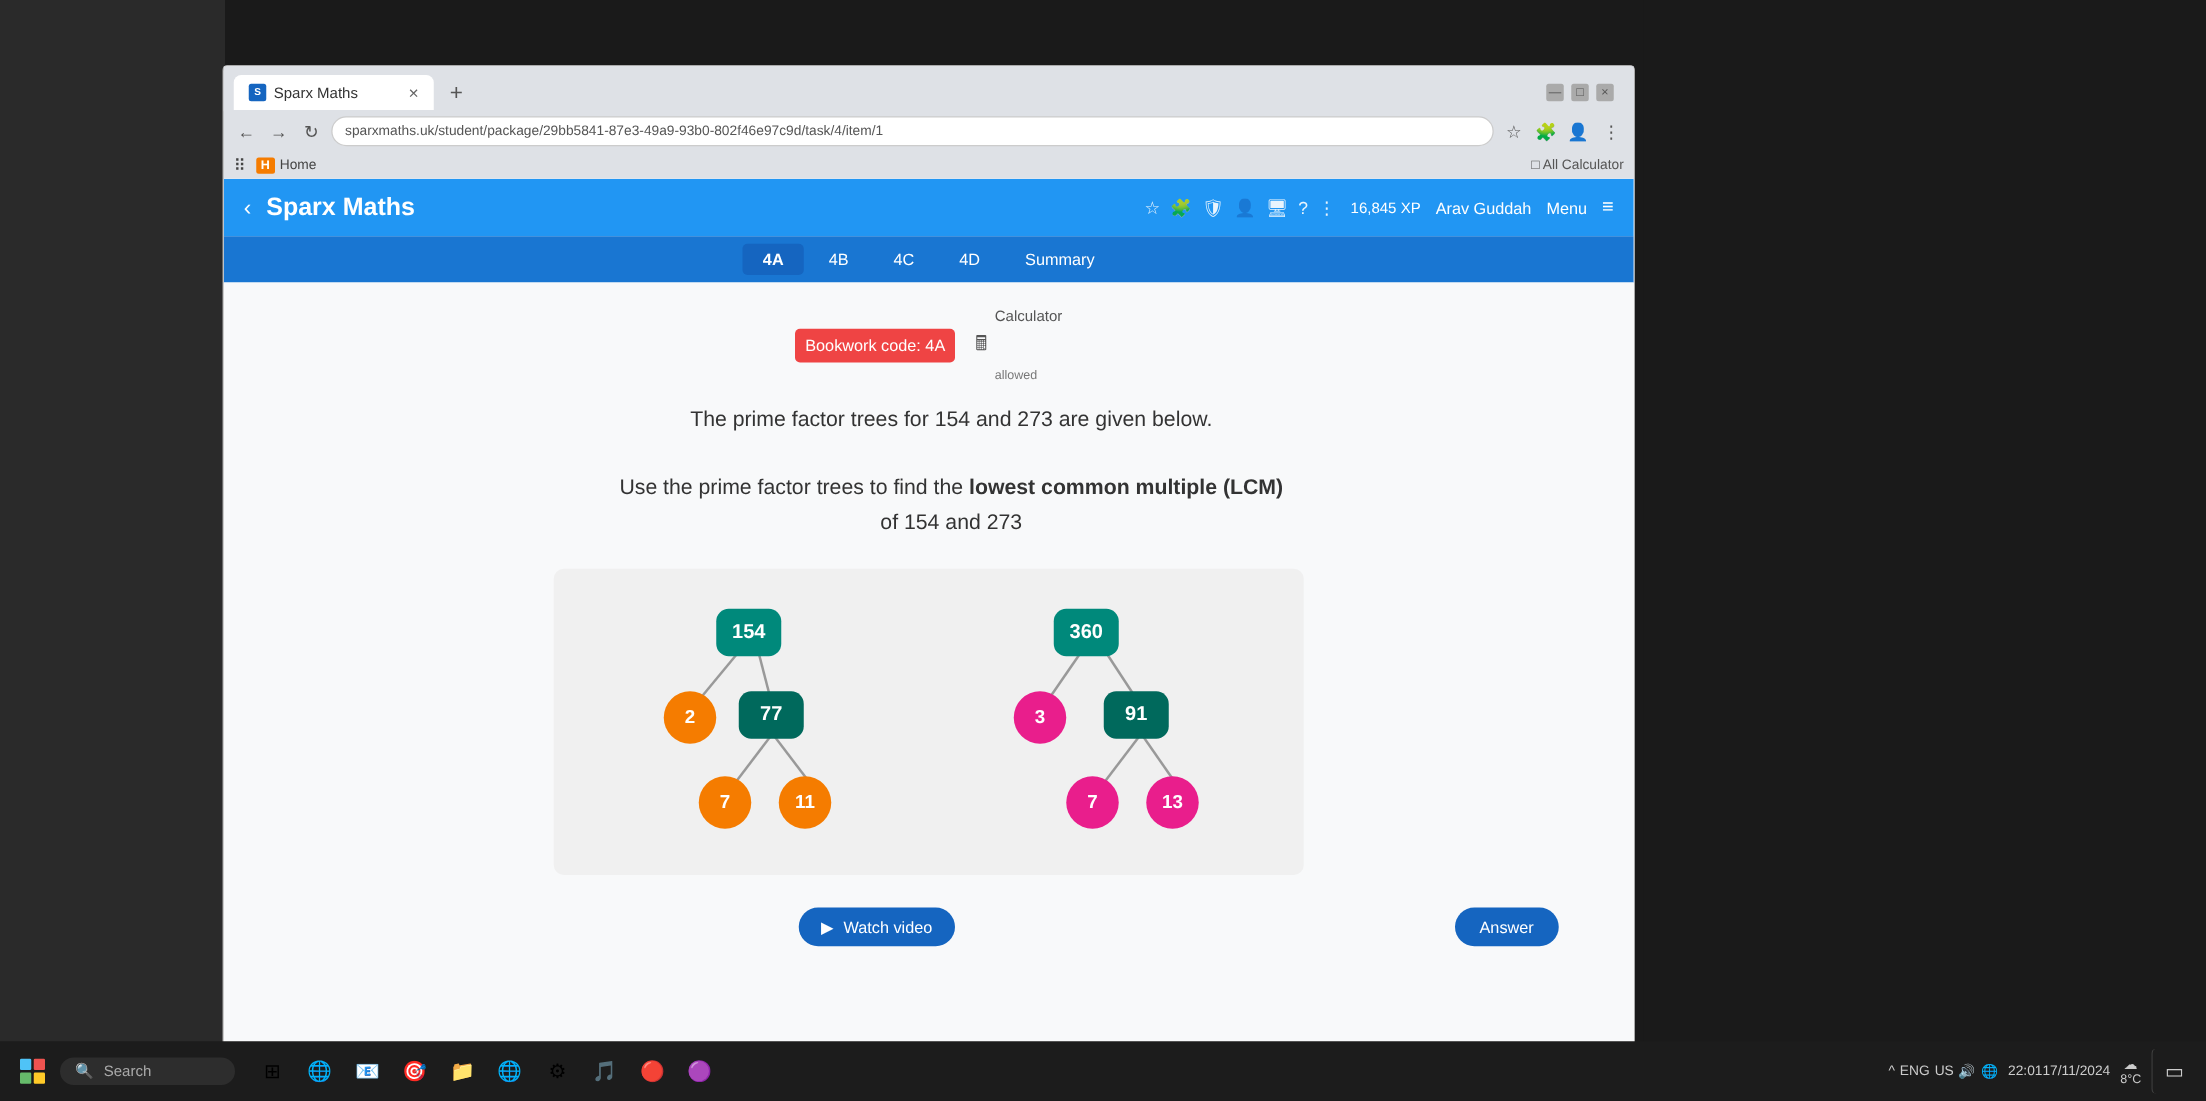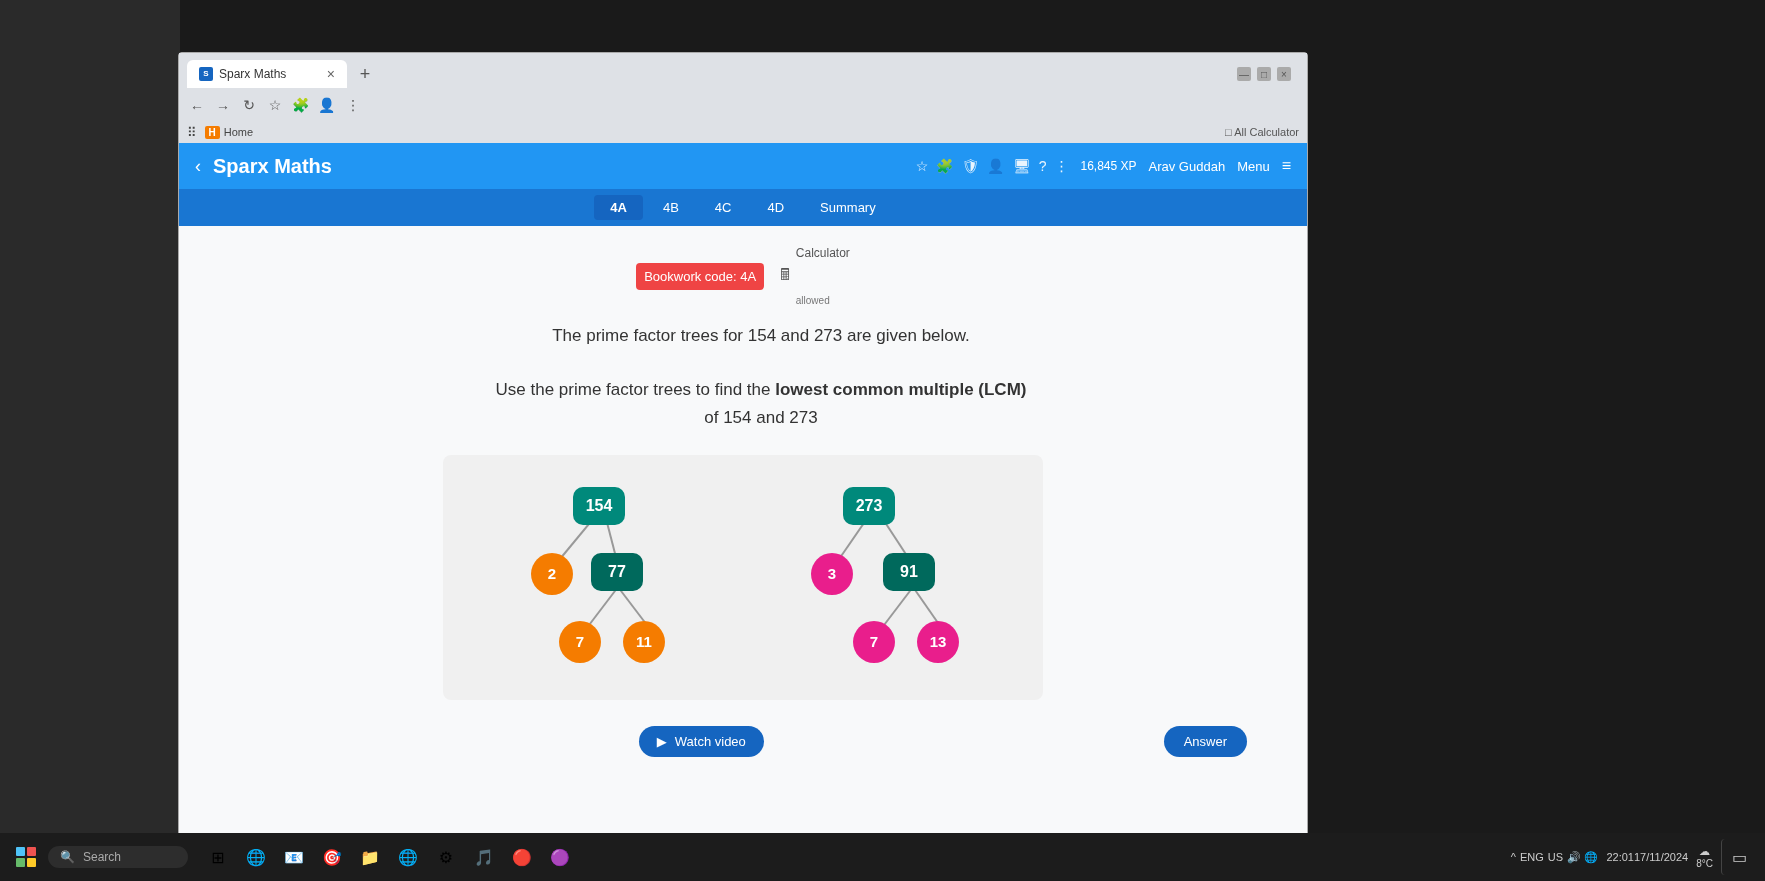--- a/index.html
+++ b/index.html
@@ -491,20 +491,23 @@
         <div class="win-btn">—</div>
         <div class="win-btn">□</div>
         <div class="win-btn">×</div>
       </div>
     </div>
 
     <div class="address-bar-row">
       <span class="nav-btn">←</span>
       <span class="nav-btn">→</span>
       <span class="nav-btn">↻</span>
+      <div class="address-bar">
+        <span style="color:#555;font-size:11px;">sparxmaths.uk/student/package/29bb5841-87e3-49a9-93b0-802f46e97c9d/task/4/item/1</span>
+      </div>
       <span class="nav-btn">☆</span>
       <span class="nav-btn">🧩</span>
       <span class="nav-btn">👤</span>
       <span class="nav-btn">⋮</span>
     </div>
 
     <div class="bookmarks-bar">
       <div class="bookmark-item">
         <span style="font-size:13px;">⠿</span>
       </div>
@@ -611,21 +614,21 @@
             <line x1="92" y1="22" x2="52" y2="80" stroke="#999" stroke-width="2"></line>
 
             <line x1="92" y1="22" x2="130" y2="80" stroke="#999" stroke-width="2"></line>
 
             <line x1="130" y1="102" x2="95" y2="148" stroke="#999" stroke-width="2"></line>
 
             <line x1="130" y1="102" x2="162" y2="148" stroke="#999" stroke-width="2"></line>
           </svg>
 
           <div class="node-rect" style="position:absolute;top:2px;left:60px;background:#00897b;">
-            <span>273</span>
+            <span>360</span>
           </div>
 
           <div class="node pink" style="position:absolute;top:68px;left:28px;">
             <span>3</span>
           </div>
 
           <div class="node-rect" style="position:absolute;top:68px;left:100px;background:#00695c;">
             <span>91</span>
           </div>
 

